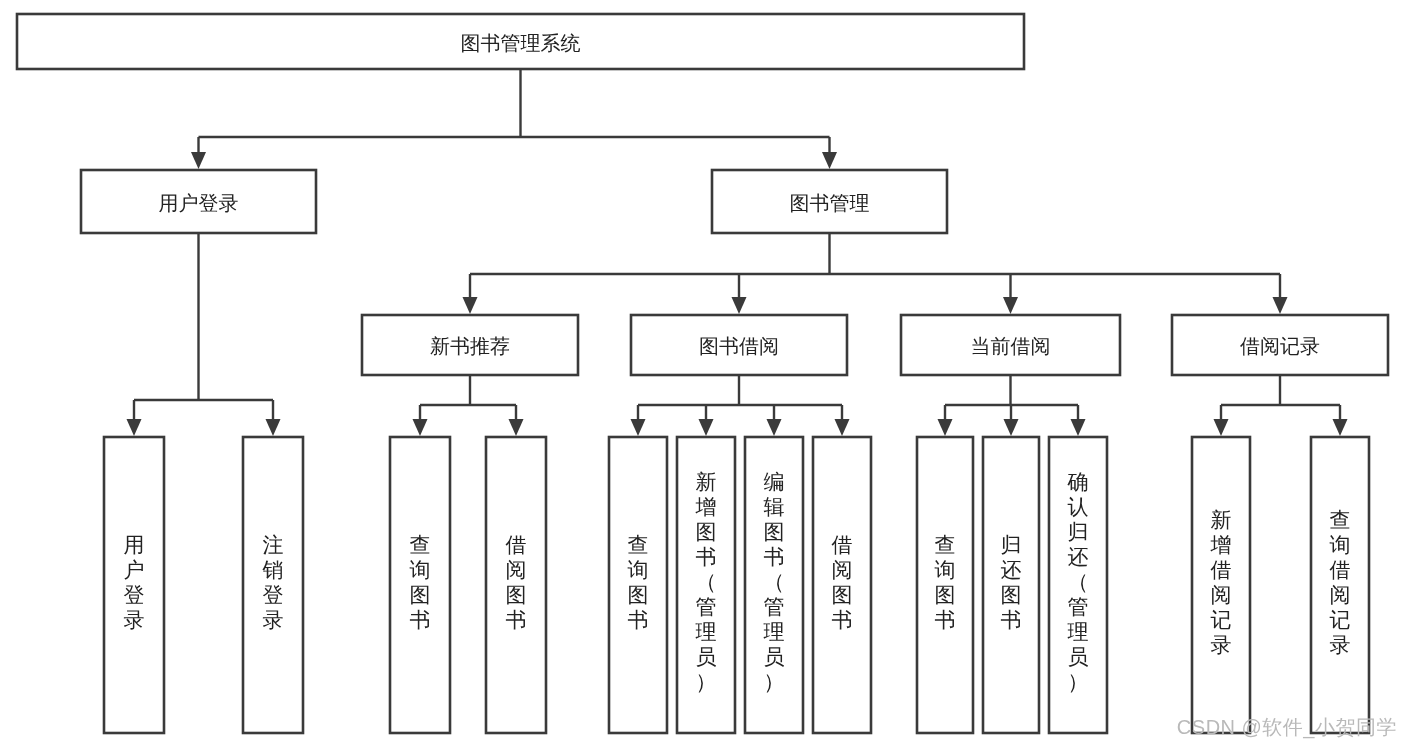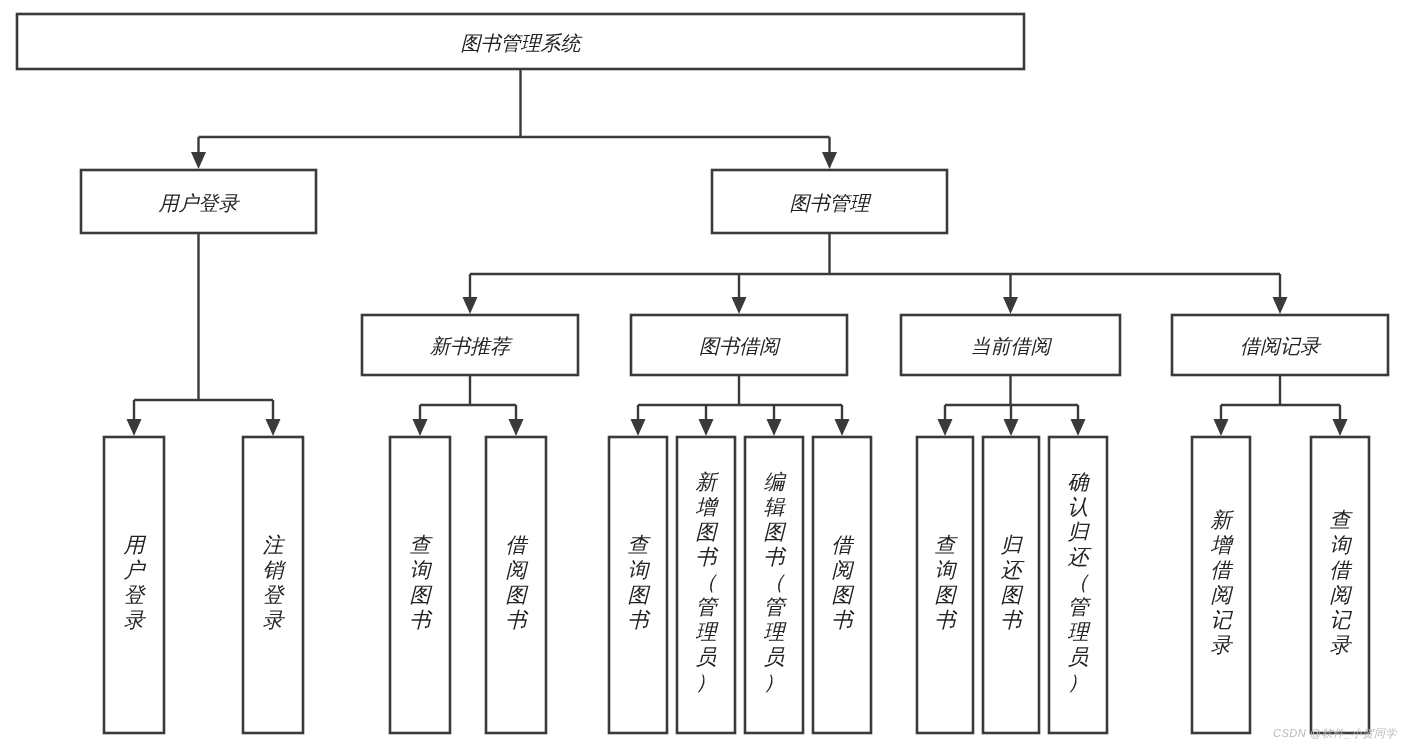--- a/index.html
+++ b/index.html
@@ -11,21 +11,20 @@
     width: 1405px;
     height: 747px;
     font-family: "Liberation Sans", "DejaVu Sans", sans-serif;
     overflow: hidden;
   }
   #diagram-root {
     position: relative;
     width: 1405px;
     height: 747px;
     background: #ffffff;
-    font-style: italic;
   }
   svg.diagram-svg {
     position: absolute;
     left: 0;
     top: 0;
     width: 1405px;
     height: 747px;
   }
   .node-box {
     fill: #ffffff;
@@ -52,21 +51,21 @@
   }
   .arrow-head {
     fill: #3a3a3a;
     stroke: none;
   }
   .watermark {
     position: absolute;
     right: 8px;
     bottom: 6px;
     font-family: "Liberation Sans", "DejaVu Sans", sans-serif;
-    font-size: 11px;
+    font-size: 20px;
     color: #b9b9b9;
     letter-spacing: 0.5px;
     white-space: nowrap;
     user-select: none;
   }
 </style>
 </head>
 <body>
 
 <div id="diagram-root">

